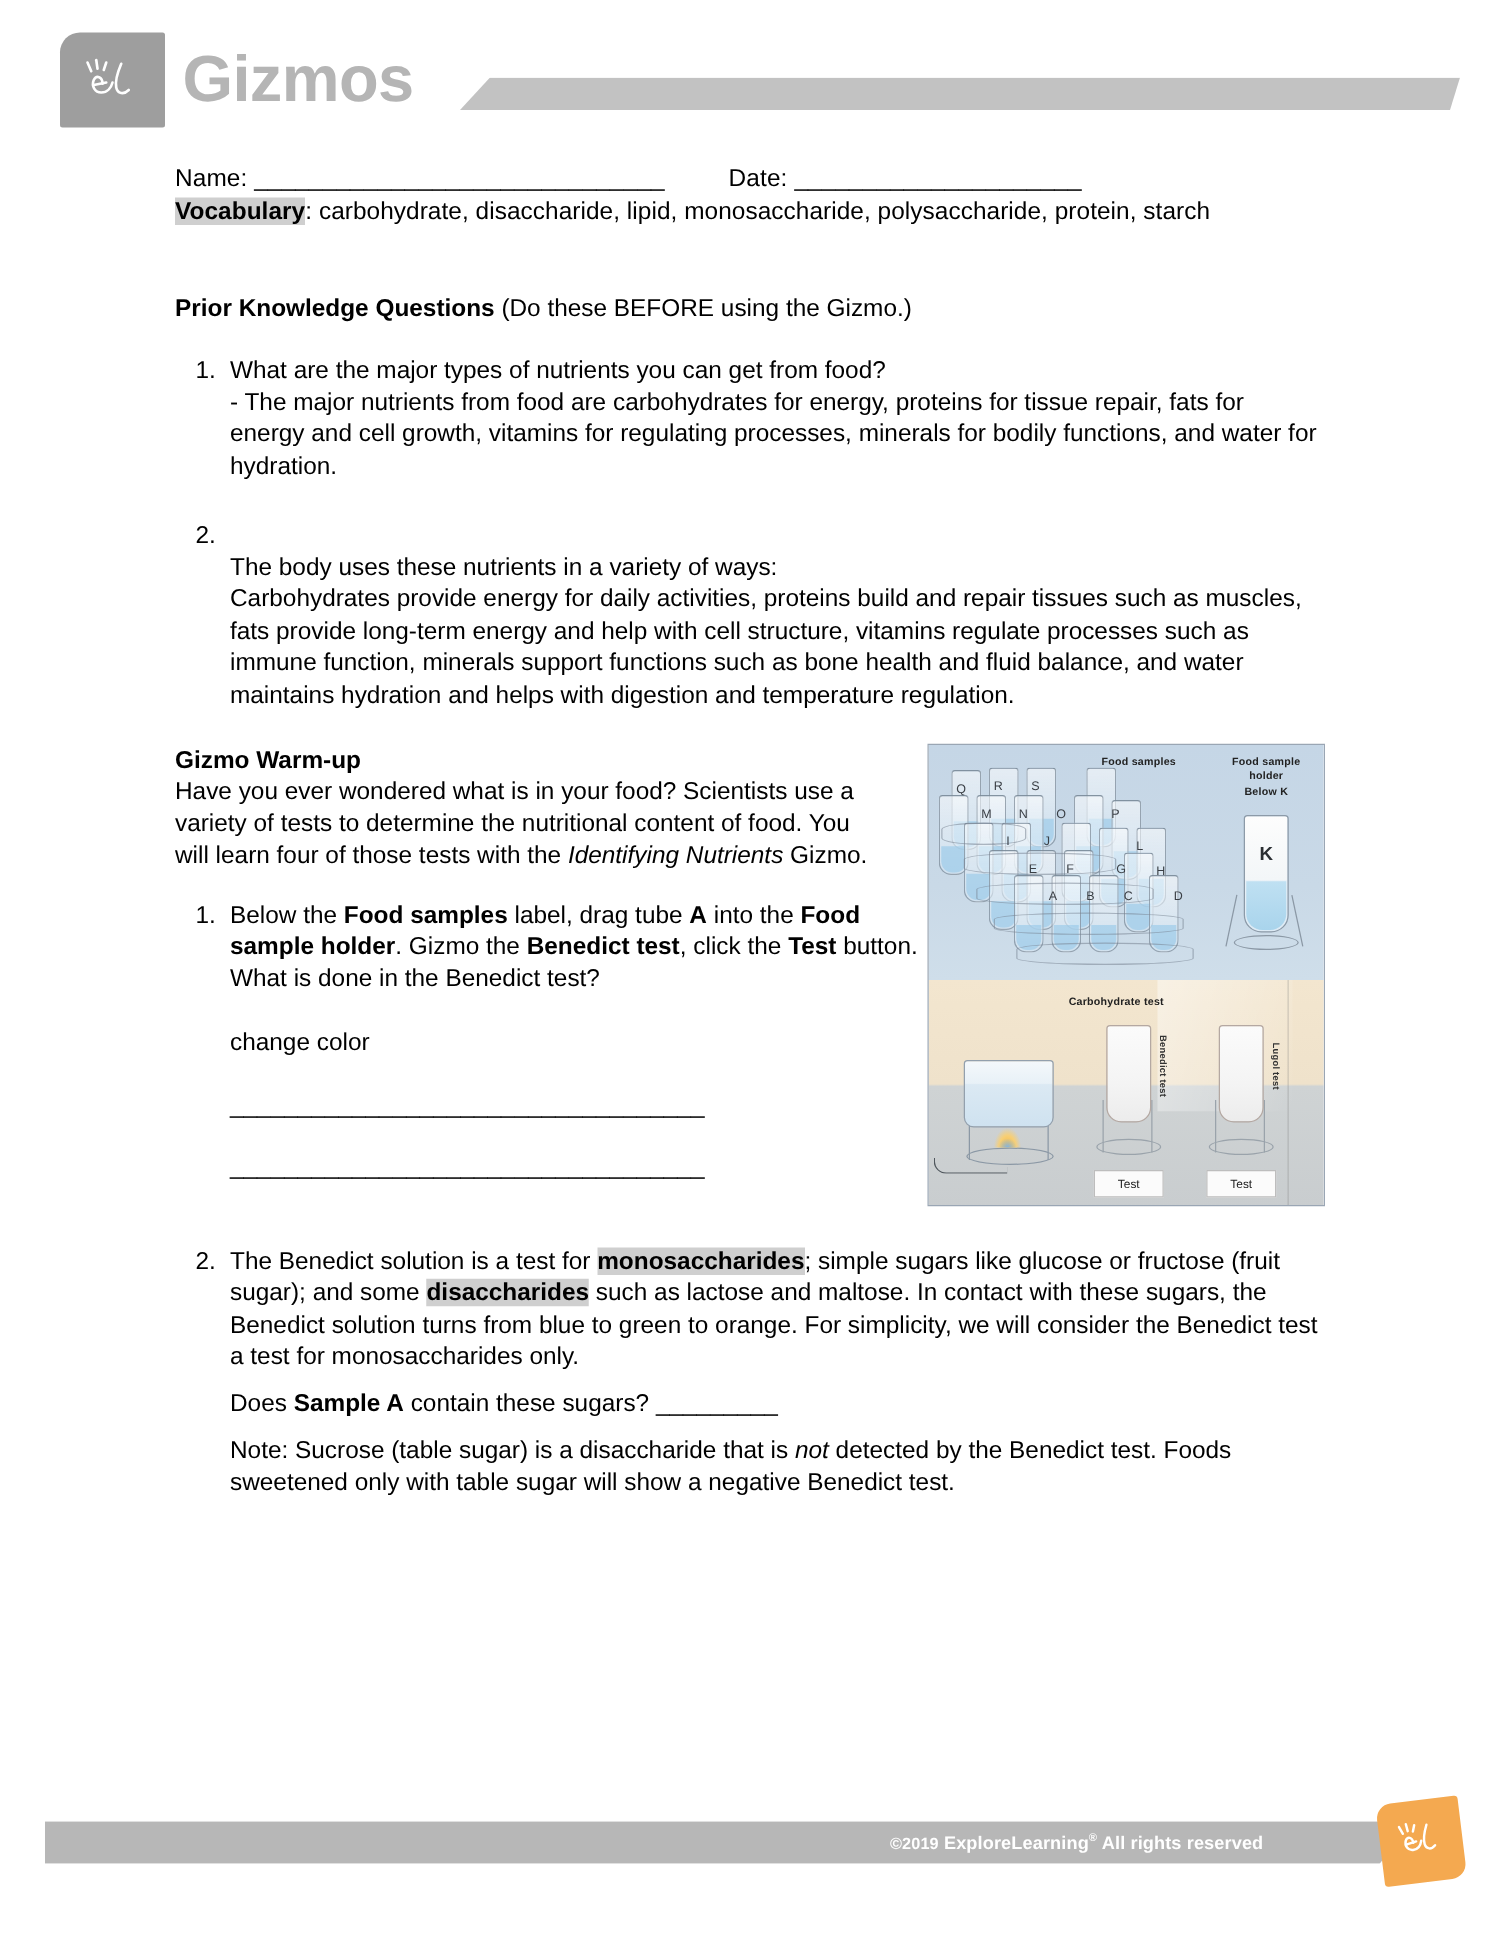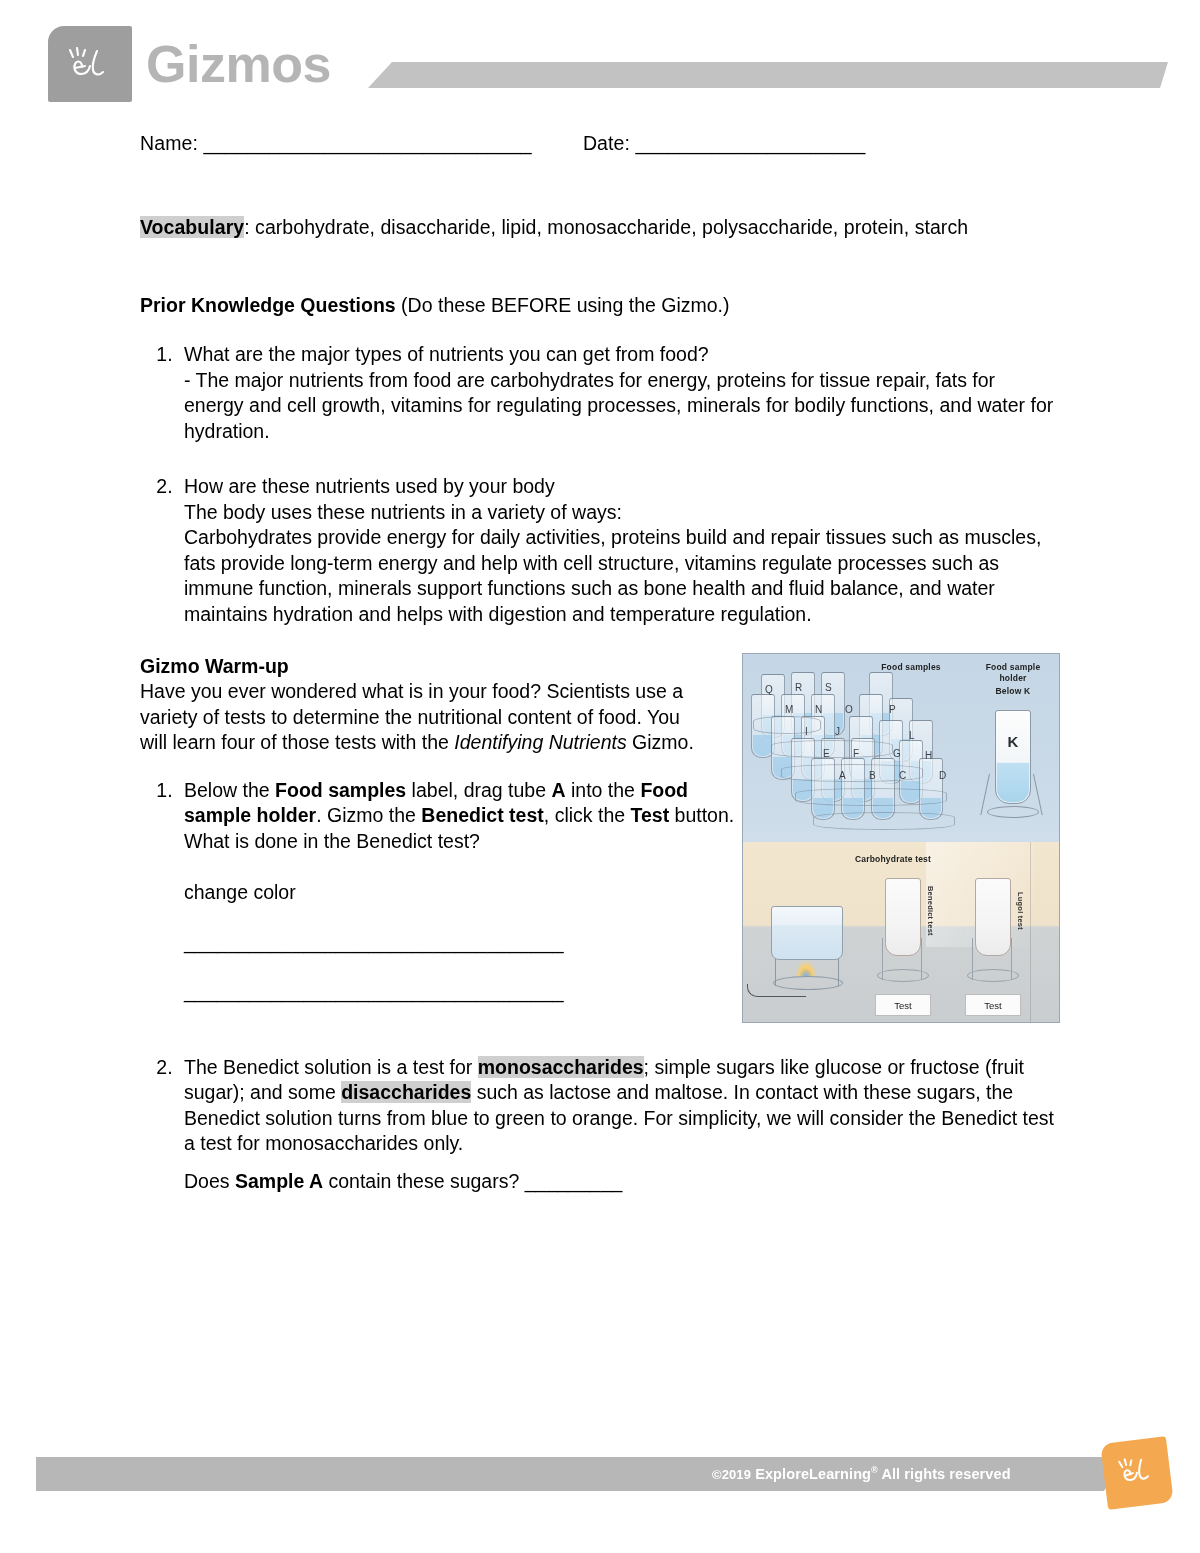--- a/index.html
+++ b/index.html
@@ -81,21 +81,20 @@
 
   .doc-title {
     text-align: center;
     font-size: 28px;
     font-weight: bold;
     margin-top: 48px;
     letter-spacing: 0.1px;
   }
 
   .vocab {
-    margin-top: 58px;
     font-size: 19.5px;
     line-height: 26px;
     letter-spacing: 0.05px;
   }
   .hl {
     background: #cfcfcf;
     font-weight: bold;
   }
 
   .pkq {
@@ -441,21 +440,21 @@
   <div class="pkq">
     <b>Prior Knowledge Questions</b><span> (Do these BEFORE using the Gizmo.)</span>
   </div>
 
   <ol class="qlist">
     <li>
       <span>What are the major types of nutrients you can get from food?</span><br>
       <span class="q-ans">- The major nutrients from food are carbohydrates for energy, proteins for tissue repair, fats for energy and cell growth, vitamins for regulating processes, minerals for bodily functions, and water for hydration.</span>
     </li>
     <li style="margin-top:30px;">
-      <span>How are these nutrients used by your body</span><br>
+      <br>
       <span>The body uses these nutrients in a variety of ways:</span><br>
       <span class="q-ans">Carbohydrates provide energy for daily activities, proteins build and repair tissues such as muscles, fats provide long-term energy and help with cell structure, vitamins regulate processes such as immune function, minerals support functions such as bone health and fluid balance, and water maintains hydration and helps with digestion and temperature regulation.</span>
     </li>
   </ol>
 
   <div class="warmup-wrap">
 
     <div class="gizmo-figure">
       <div class="fig-top">
         <div class="fig-label lbl-foodsamples">Food samples</div>
@@ -624,20 +623,23 @@
   </div>
 
   <ol class="lower-list" start="2" style="margin-top:50px;">
     <li>
       <span>The Benedict solution is a test for </span><span class="hl">monosaccharides</span><span>; simple sugars like glucose or fructose (fruit sugar); and some </span><span class="hl">disaccharides</span><span> such as lactose and maltose. In contact with these sugars, the Benedict solution turns from blue to green to orange. For simplicity, we will consider the Benedict test a test for monosaccharides only.</span>
 
       <div class="sub-para">
         <span>Does </span><b>Sample A</b><span> contain these sugars? _________</span>
       </div>
 
+      <div class="sub-para">
+        <span>Note: Sucrose (table sugar) is a disaccharide that is </span><i>not</i><span> detected by the Benedict test. Foods sweetened only with table sugar will show a negative Benedict test.</span>
+      </div>
     </li>
   </ol>
 
 </div>
 
 <div class="footer">
   <div class="footer-band"></div>
   <div class="footer-right">
     <span class="cmark">©</span><span class="year">2019</span>
     <span>ExploreLearning</span><span class="reg">®</span>

